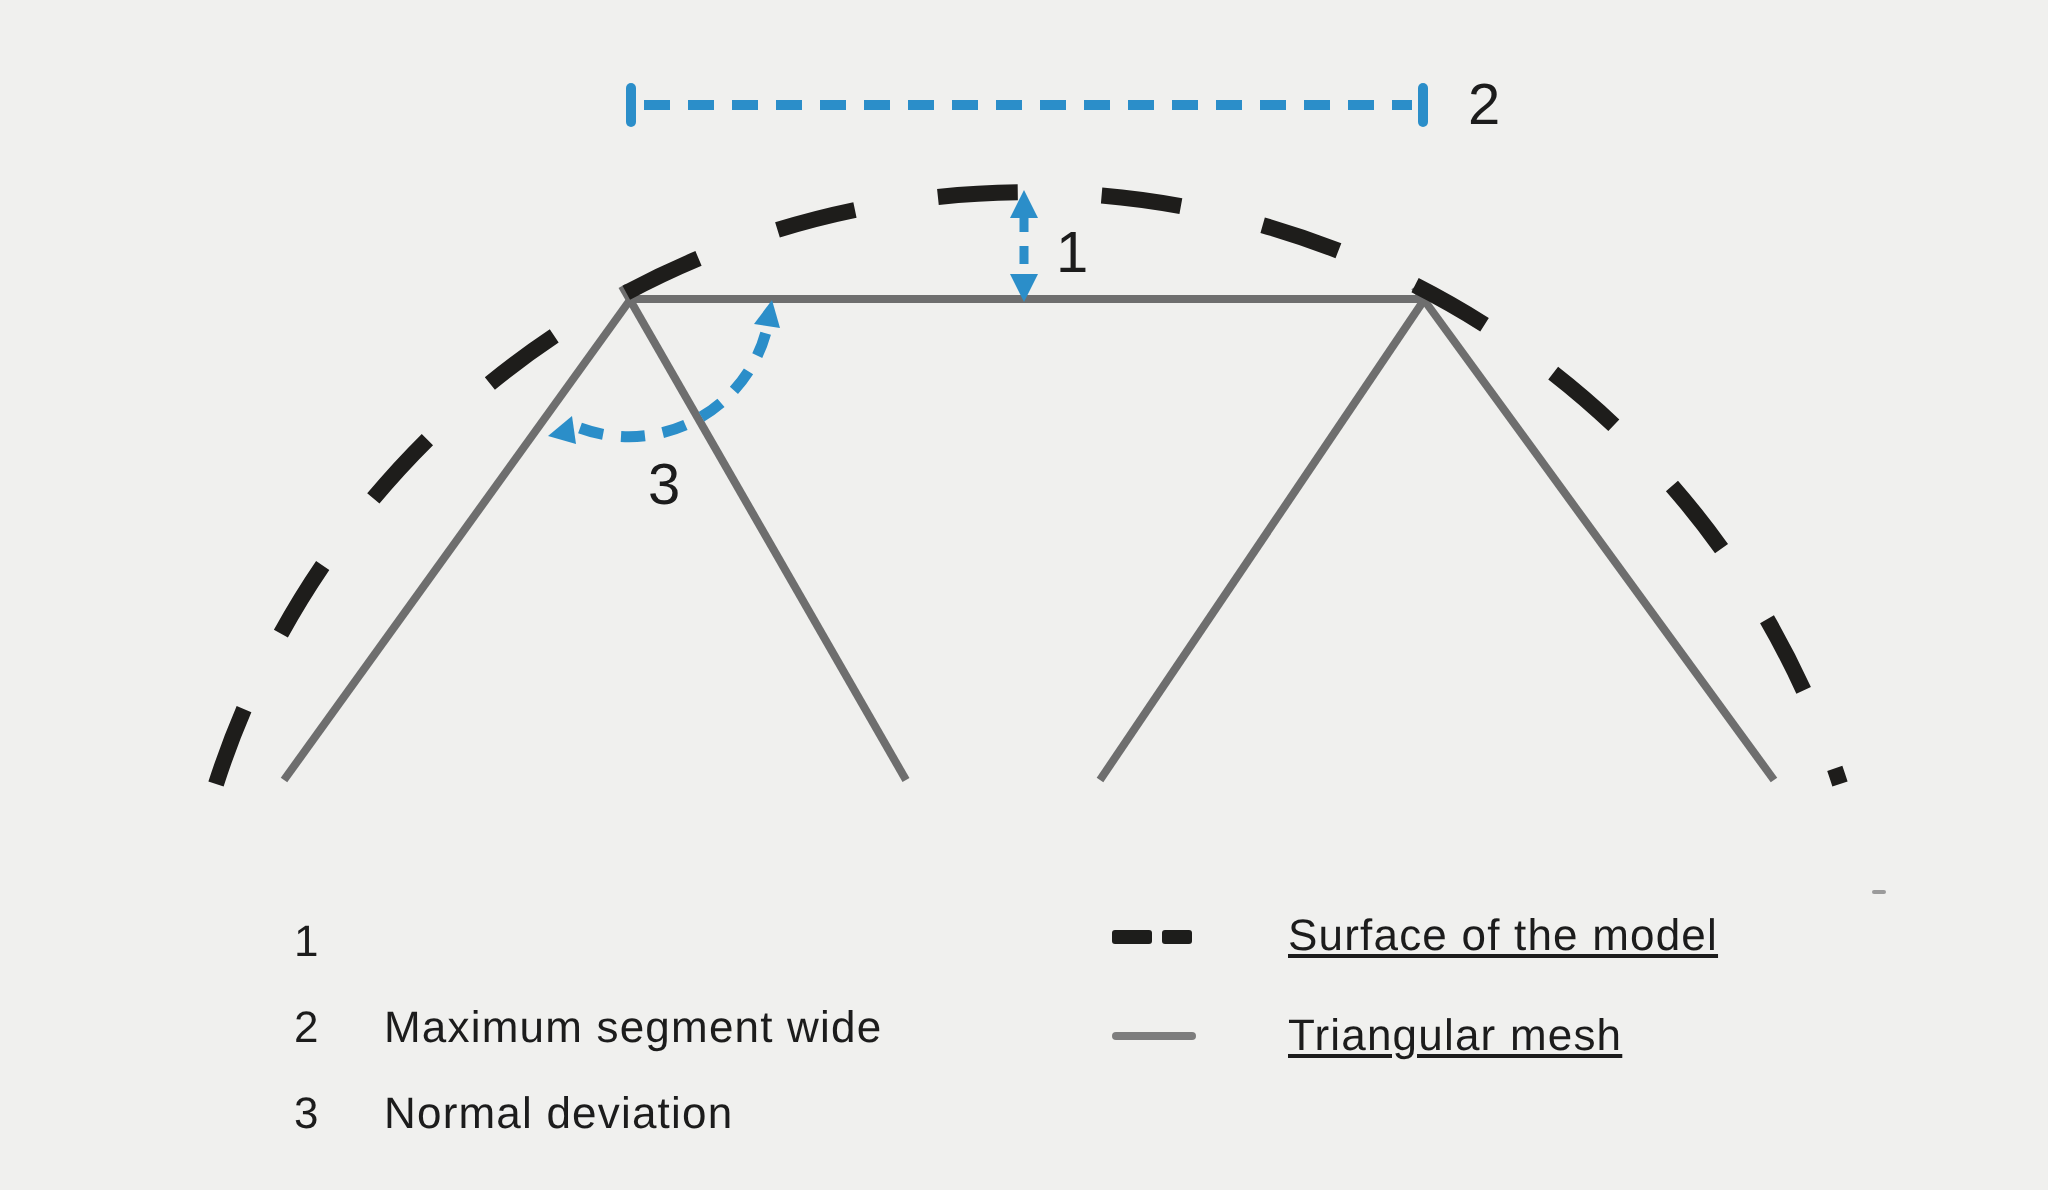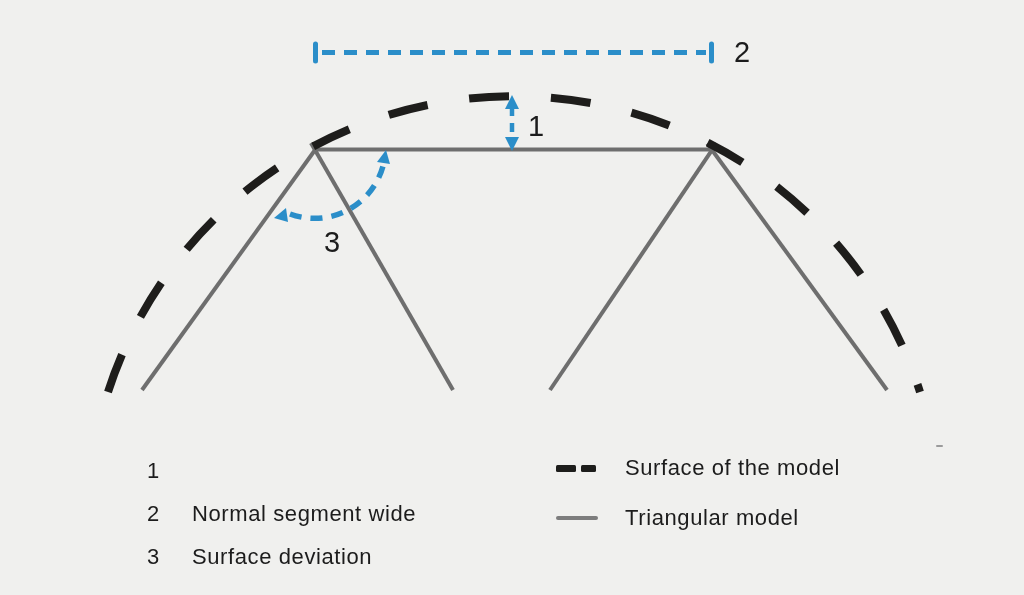--- a/index.html
+++ b/index.html
@@ -34,21 +34,21 @@
   .callout-list .row{display:flex;align-items:baseline;margin-bottom:17px;}
   .callout-list .num{width:45px;flex:0 0 45px;}
   .callout-list .lbl{white-space:nowrap;}
 
   
   .line-legend{
     position:absolute;left:556px;top:452px;
     font-size:22px;letter-spacing:0.6px;
   }
   .line-legend .row{display:flex;align-items:center;height:32px;margin-bottom:18px;}
-  .line-legend .lbl{margin-left:27px;white-space:nowrap;}
+  .line-legend .lbl{margin-left:46px;white-space:nowrap;text-decoration:underline;}
   .swatch{display:flex;align-items:center;width:42px;flex:0 0 42px;}
   .swatch.dashed i{display:block;height:7px;background:#1d1d1b;border-radius:1.5px;}
   .swatch.dashed i:first-child{width:20px;margin-right:5px;}
   .swatch.dashed i:last-child{width:15px;}
   .swatch.solid{height:4.5px;background:#7d7d7d;border-radius:2px;}
 
   .stray-mark{
     position:absolute;left:936px;top:445px;width:7px;height:2px;
     background:#9b9b9b;border-radius:1px;
   }
@@ -91,36 +91,36 @@
     </g>
     <text class="callout-num-text" x="324" y="252">3</text>
   </svg>
 
   <div class="callout-list">
     <div class="row">
       <span class="num">1</span>
     </div>
     <div class="row">
       <span class="num">2</span>
-      <span class="lbl">Normal segment wide</span>
+      <span class="lbl">Maximum segment wide</span>
     </div>
     <div class="row">
       <span class="num">3</span>
-      <span class="lbl">Surface deviation</span>
+      <span class="lbl">Normal deviation</span>
     </div>
   </div>
 
   <div class="line-legend">
     <div class="row">
       <span class="swatch dashed">
           <i></i>
           <i></i>
         </span>
       <span class="lbl">Surface of the model</span>
     </div>
     <div class="row">
       <span class="swatch solid"></span>
-      <span class="lbl">Triangular model</span>
+      <span class="lbl">Triangular mesh</span>
     </div>
   </div>
 
   <div class="stray-mark"></div>
 </div>
 
 </body></html>

